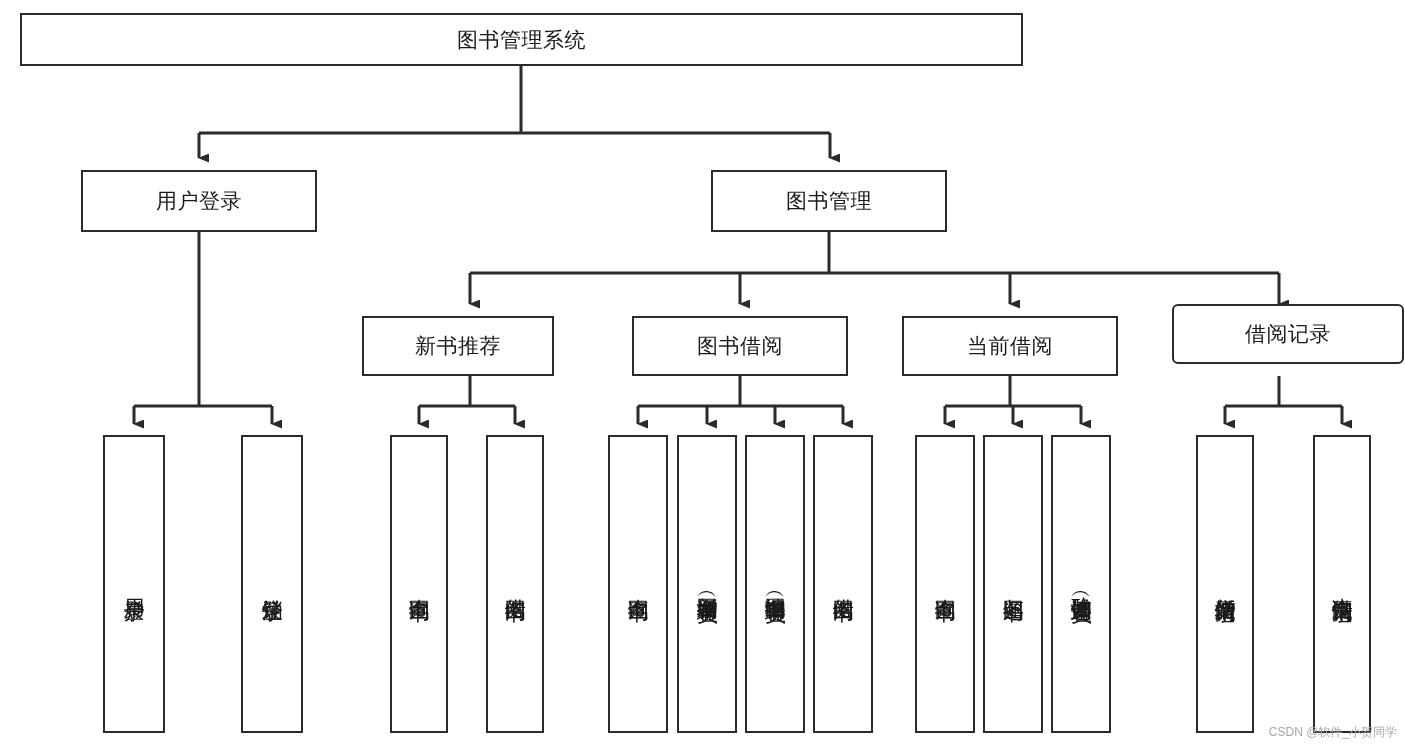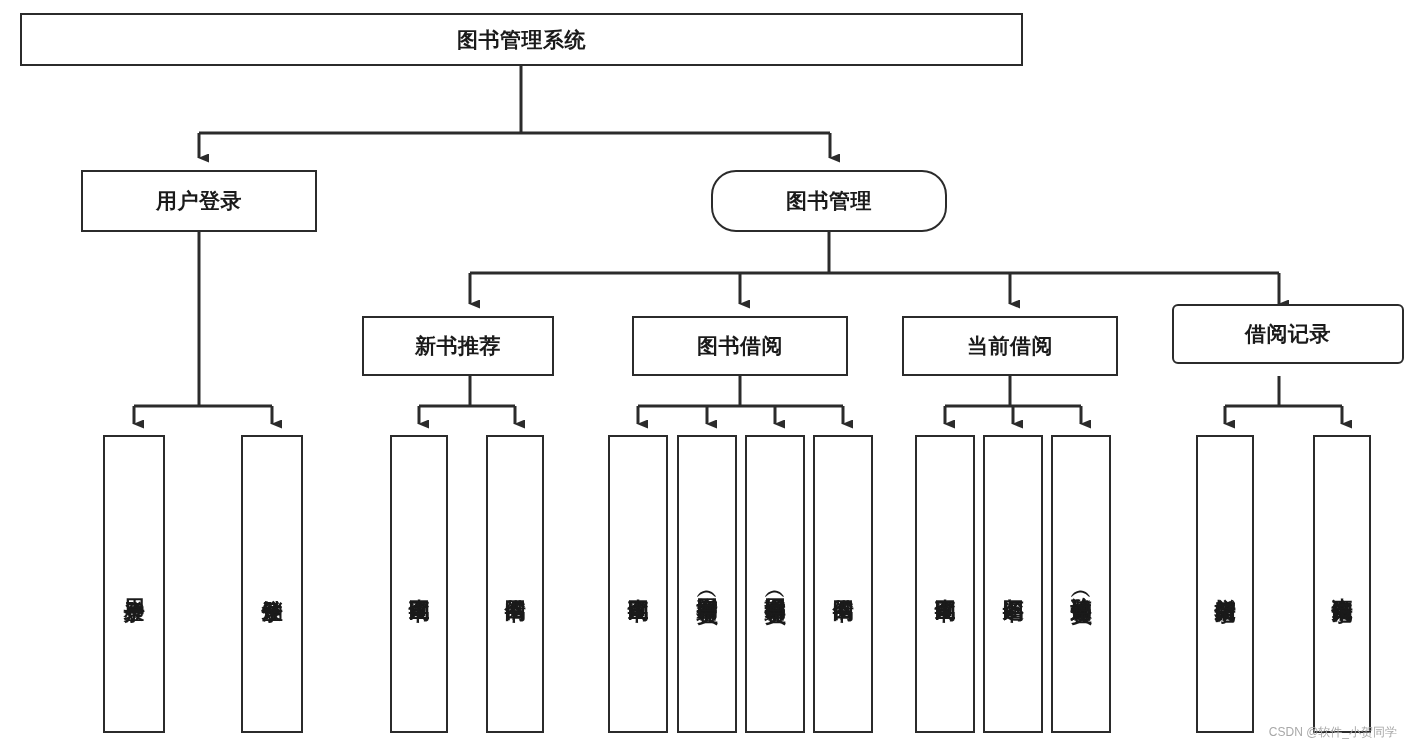--- a/index.html
+++ b/index.html
@@ -24,21 +24,20 @@
   }
   .node {
     position: absolute;
     box-sizing: border-box;
     background: #ffffff;
     border: 2px solid #2b2b2b;
     display: flex;
     align-items: center;
     justify-content: center;
     color: #1a1a1a;
-    font-weight: bold;
   }
   .node-h {
     font-size: 21px;
     letter-spacing: 0.5px;
   }
   .node-v {
     writing-mode: vertical-rl;
     text-orientation: upright;
     font-size: 21px;
     line-height: 1.08;
@@ -116,21 +115,21 @@
     </g>
   </svg>
 
   <div class="node node-h" style="left:20px; top:13px; width:1003px; height:53px;">
     <span>图书管理系统</span>
   </div>
 
   <div class="node node-h" style="left:81px; top:170px; width:236px; height:62px;">
     <span>用户登录</span>
   </div>
-  <div class="node node-h" style="left:711px; top:170px; width:236px; height:62px;border-radius:25px;">
+  <div class="node node-h" style="left:711px; top:170px; width:236px; height:62px;">
     <span>图书管理</span>
   </div>
 
   <div class="node node-h" style="left:362px; top:316px; width:192px; height:60px;">
     <span>新书推荐</span>
   </div>
   <div class="node node-h" style="left:902px; top:316px; width:216px; height:60px;">
     <span>当前借阅</span>
   </div>
   <div class="node node-h" style="left:632px; top:316px; width:216px; height:60px;">

